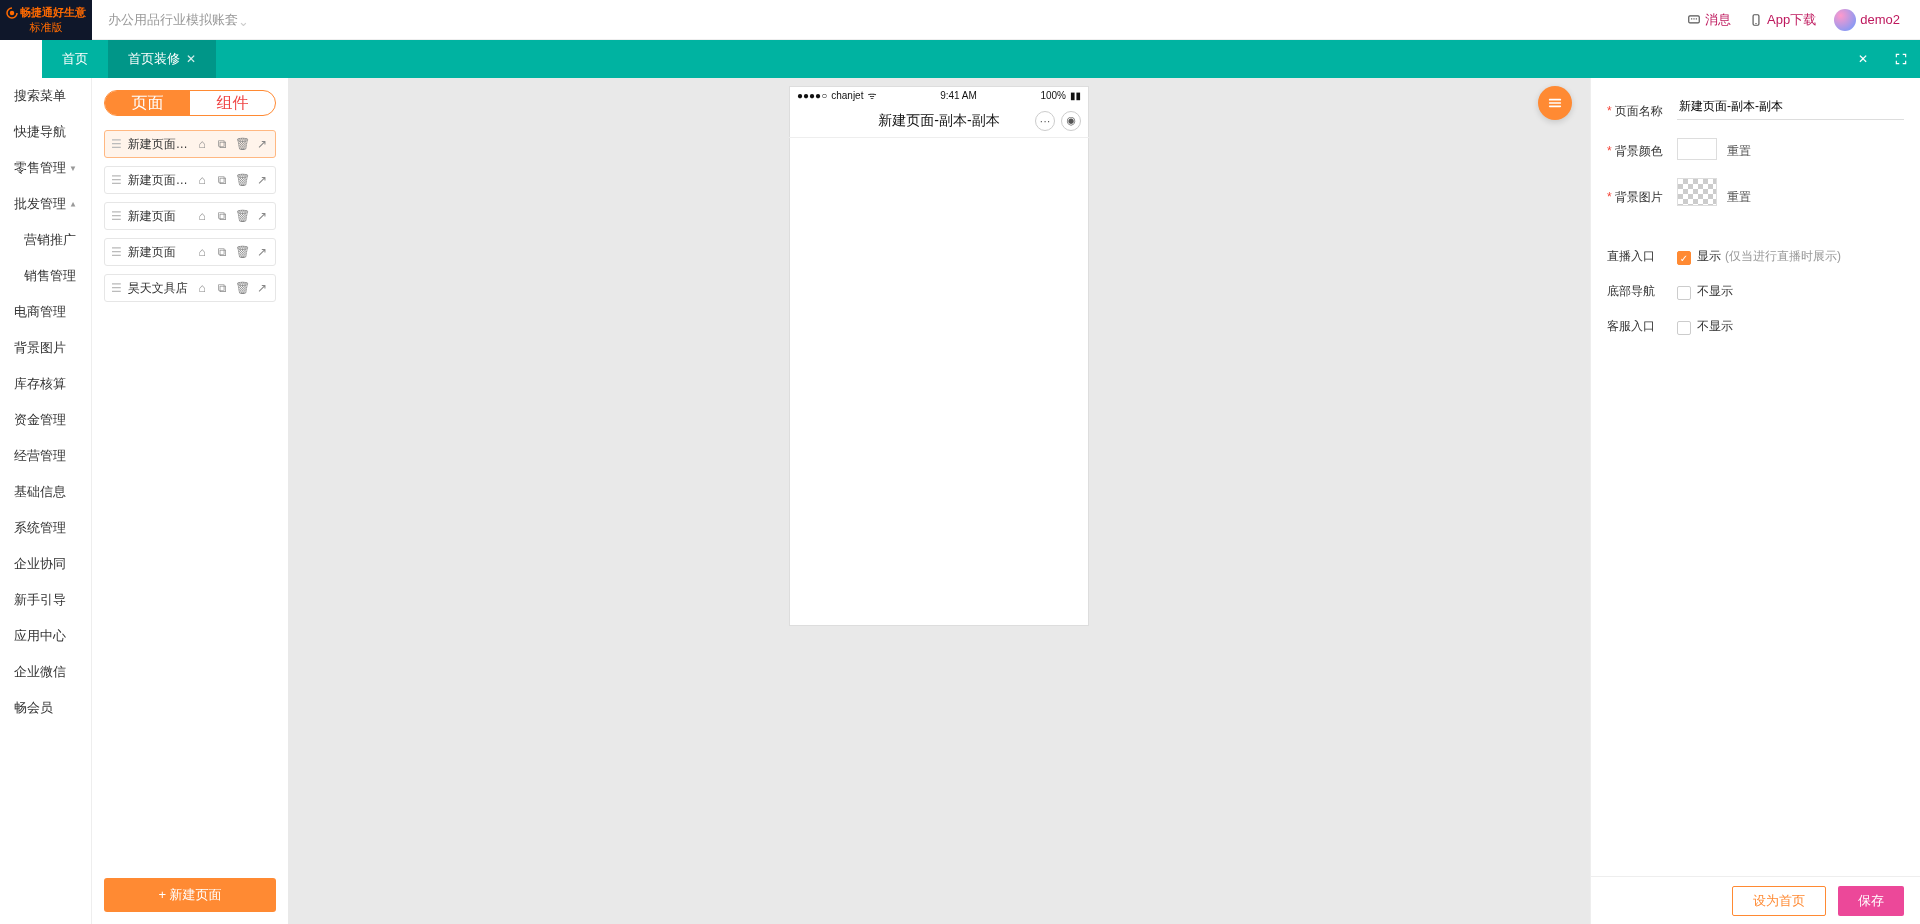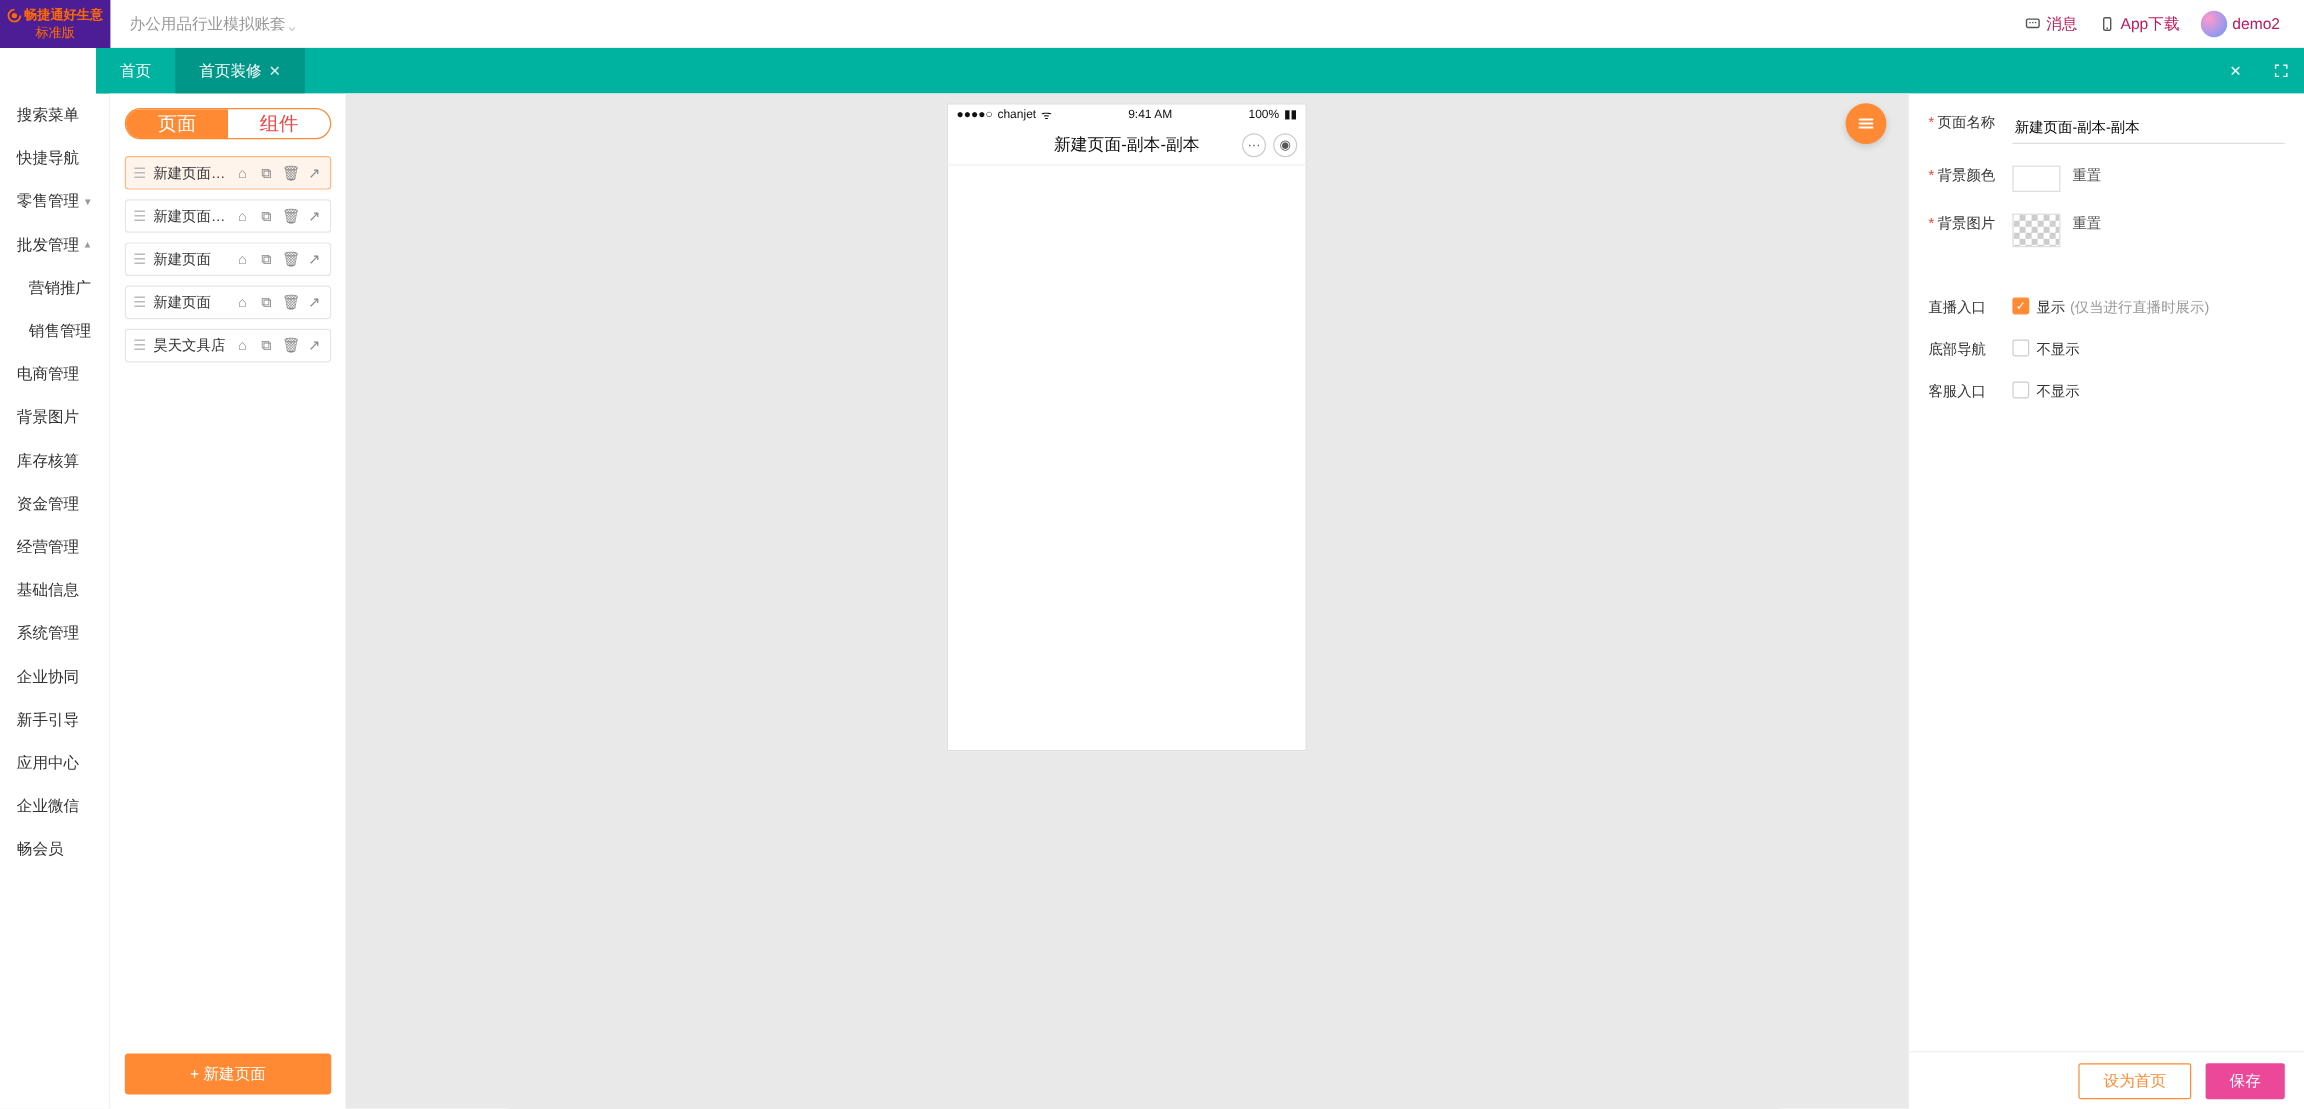--- a/index.html
+++ b/index.html
@@ -1,32 +1,32 @@
 <!DOCTYPE html>
 <html><head>
 <meta charset="utf-8">
 <style>
 * { margin:0; padding:0; box-sizing:border-box; }
 body { font-family:"Microsoft YaHei","PingFang SC",sans-serif; font-size:12px; color:#333; background:#fff; }
 
 
 .topbar { height:40px; display:flex; align-items:center; border-bottom:1px solid #eee; }
-.logo-box { width:92px; height:40px; background:#4c1d95; display:flex; flex-direction:column; align-items:center; justify-content:center; color:#ff6a00; }
+.logo-box { width:92px; height:40px; background:#0f172a; display:flex; flex-direction:column; align-items:center; justify-content:center; color:#ff6a00; }
 .logo-box .brand { font-size:11px; font-weight:600; }
 .logo-box .brand svg { vertical-align:middle; margin-right:2px; }
 .logo-box .ver { font-size:11px; }
 .account-sel { margin-left:16px; color:#999; font-size:13px; display:flex; align-items:flex-end; }
 .account-sel .chev { color:#ccc; }
 .topbar .sp { flex:1; }
 .topbar .actions { display:flex; align-items:center; gap:18px; padding-right:20px; color:#be185d; font-size:13px; }
 .topbar .act { display:flex; align-items:center; gap:4px; cursor:pointer; }
 .avatar { width:22px; height:22px; border-radius:50%; background:radial-gradient(circle at 30% 30%,#f9c,#69f); }
 
 
-.tabbar { height:38px; background:#00b3a1; display:flex; align-items:stretch; color:#fff; margin-left:80px; }
+.tabbar { height:38px; background:#00b3a1; display:flex; align-items:stretch; color:#fff; margin-left:42px; }
 .tabbar .tab { padding:0 20px; display:flex; align-items:center; gap:6px; cursor:pointer; font-size:13px; }
 .tabbar .tab.active { background:#009688; }
 .tabbar .tab .x { font-size:12px; opacity:.85; }
 .tabbar .sp { flex:1; }
 .tabbar .ric { width:38px; display:flex; align-items:center; justify-content:center; cursor:pointer; }
 .tabbar .ric:first-of-type { background:#009688; }
 
 
 .main { display:flex; height:calc(100vh - 78px); }
 .side { width:92px; border-right:1px solid #eee; overflow-y:auto; }
@@ -61,21 +61,21 @@
 .ph-head .cap span { width:20px; height:20px; border:1px solid #ccc; border-radius:50%; display:flex; align-items:center; justify-content:center; font-size:11px; color:#555; }
 .fab { position:absolute; right:18px; top:8px; width:34px; height:34px; border-radius:50%; background:#ff8a33; color:#fff; display:flex; align-items:center; justify-content:center; cursor:pointer; box-shadow:0 2px 6px rgba(0,0,0,.15); }
 .fab svg { stroke:#fff; }
 
 
 .settings { width:330px; border-left:1px solid #eee; display:flex; flex-direction:column; }
 .shead { height:44px; display:flex; align-items:center; justify-content:space-between; padding:0 16px; border-bottom:1px solid #eee; }
 .shead .t { font-size:14px; }
 .shead .vid { color:#888; font-size:12px; display:flex; align-items:center; gap:3px; cursor:pointer; }
 .sbody { padding:16px; flex:1; }
-.srow { display:flex; align-items:flex-start; margin-bottom:18px; font-size:12px; }
+.srow { display:flex; align-items:flex-end; margin-bottom:18px; font-size:12px; }
 .srow .lab { width:70px; color:#333; }
 .srow .req { color:#f44336; margin-right:3px; }
 .srow input[type=text] { flex:1; height:26px; border:none; border-bottom:1px solid #ddd; padding:0 2px; font-size:12px; outline:none; }
 .swatch { width:40px; height:22px; background:#fff; border:1px solid #ddd; margin-right:10px; }
 .checker { width:40px; height:28px; background-image:linear-gradient(45deg,#ccc 25%,transparent 25%),linear-gradient(-45deg,#ccc 25%,transparent 25%),linear-gradient(45deg,transparent 75%,#ccc 75%),linear-gradient(-45deg,transparent 75%,#ccc 75%); background-size:10px 10px; background-position:0 0,0 5px,5px -5px,-5px 0; border:1px solid #ddd; margin-right:10px; }
 .reset { color:#555; cursor:pointer; font-size:12px; }
 .cb { width:14px; height:14px; border:1px solid #ccc; border-radius:2px; display:inline-flex; align-items:center; justify-content:center; margin-right:6px; cursor:pointer; }
 .cb.on { background:#ff8a33; border-color:#ff8a33; color:#fff; font-size:10px; }
 .hint { color:#999; margin-left:4px; }
 .sfoot { height:48px; border-top:1px solid #eee; display:flex; align-items:center; justify-content:flex-end; gap:12px; padding:0 16px; }

